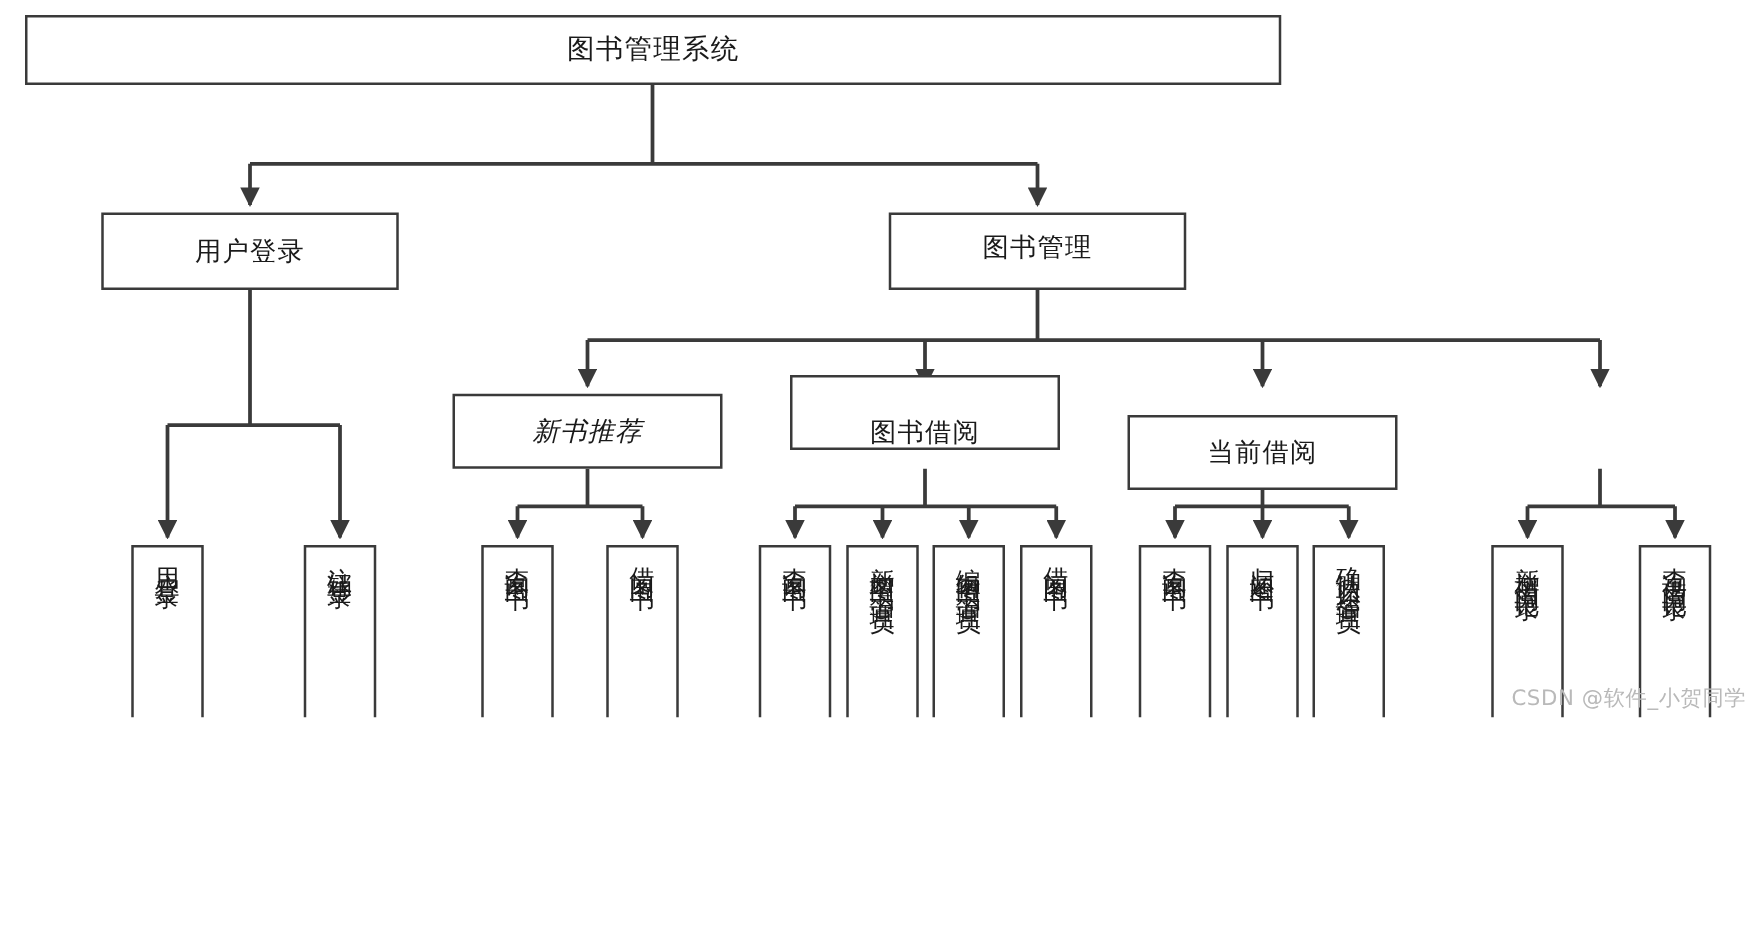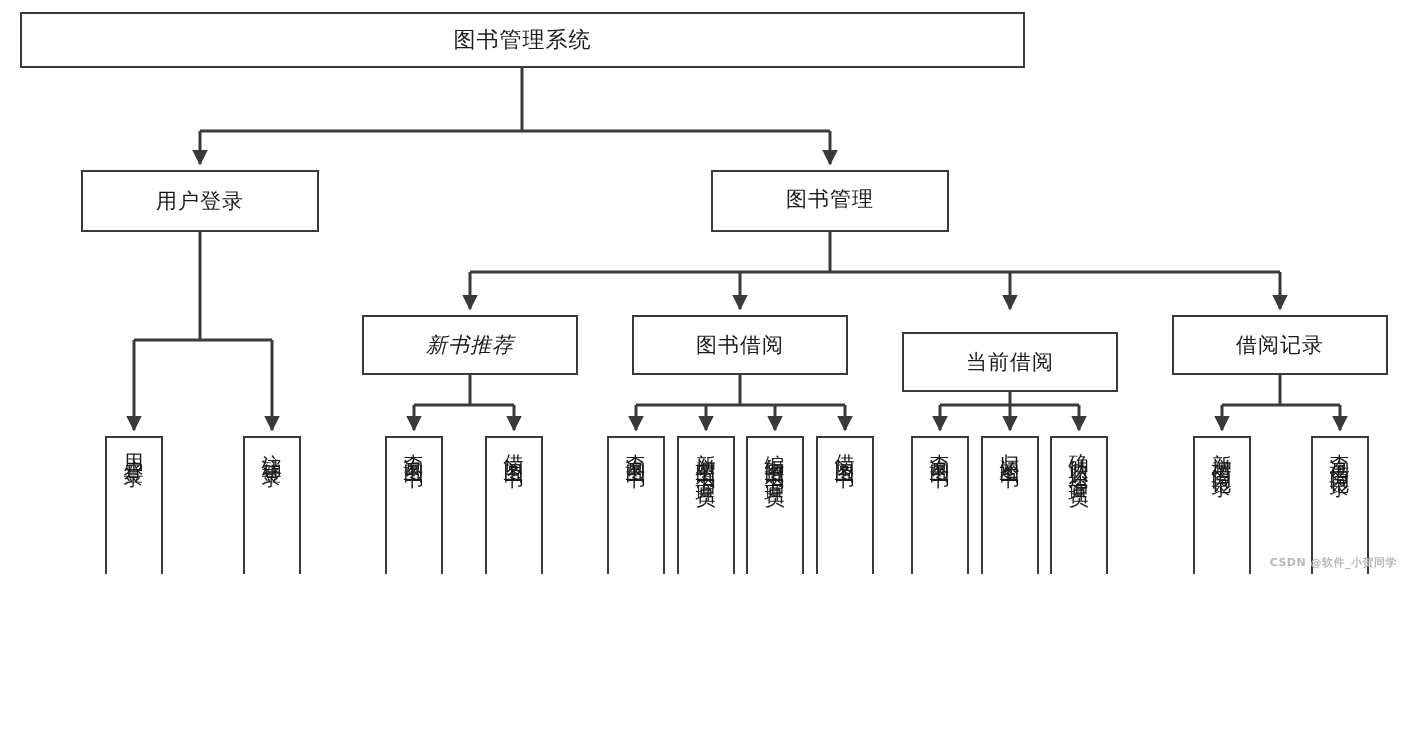--- a/index.html
+++ b/index.html
@@ -57,26 +57,25 @@
     font-size: 20px;
     letter-spacing: 5px;
     line-height: 1.0;
     white-space: nowrap;
     color: #1a1a1a;
   }
   .watermark {
     position: absolute;
     right: 8px;
     bottom: 4px;
-    font-size: 11px;
+    font-size: 17px;
     color: #b9b9b9;
     letter-spacing: 0.5px;
     white-space: nowrap;
     font-family: "DejaVu Sans", "Liberation Sans", sans-serif;
-    font-weight: bold;
   }
 </style>
 </head>
 <body>
 
 <div id="canvas">
 
   <svg id="edges" viewBox="0 0 1405 747" width="1405" height="747" xmlns="http://www.w3.org/2000/svg">
     <defs>
       <marker id="arrow" viewBox="0 0 10 10" refX="9" refY="5" markerWidth="5.2" markerHeight="5.2" orient="auto-start-reverse">
@@ -136,31 +135,28 @@
   </div>
 
   <div class="node h-node" style="left:711px; top:170px; width:238px; height:62px;font-family:Liberation Mono, monospace;">
     <span>图书管理</span>
   </div>
 
   <div class="node h-node" style="left:362px; top:315px; width:216px; height:60px;font-style:italic;">
     <span>新书推荐</span>
   </div>
 
-  <div class="node h-node" style="left:632px; top:315px; width:216px; height:60px;">
+  <div class="node h-node" style="left:632px; top:300px; width:216px; height:60px;align-items:flex-end;">
     <span>图书借阅</span>
   </div>
 
   <div class="node h-node" style="left:902px; top:315px; width:216px; height:60px;margin-top:17px;">
     <span>当前借阅</span>
   </div>
 
-  <div class="node h-node" style="left:1172px; top:315px; width:216px; height:60px;">
-    <span>借阅记录</span>
-  </div>
 
   <div class="node v-node" style="left:105px; top:436px; width:58px; height:299px;">
     <span class="v-text">用户登录</span>
   </div>
 
   <div class="node v-node" style="left:243px; top:436px; width:58px; height:299px;">
     <span class="v-text">注销登录</span>
   </div>
 
   <div class="node v-node" style="left:385px; top:436px; width:58px; height:299px;">

